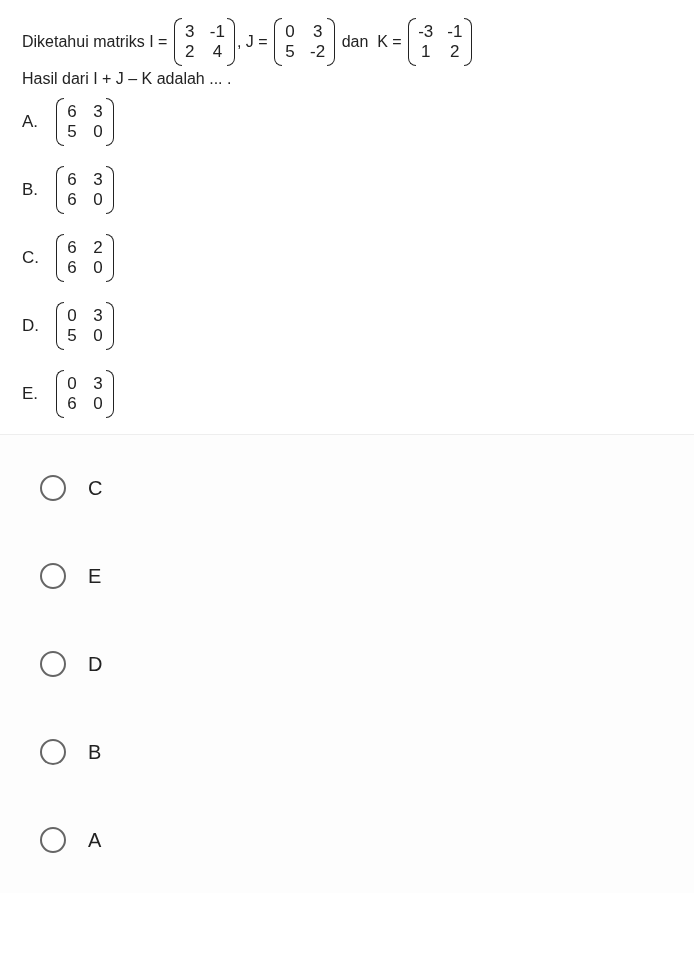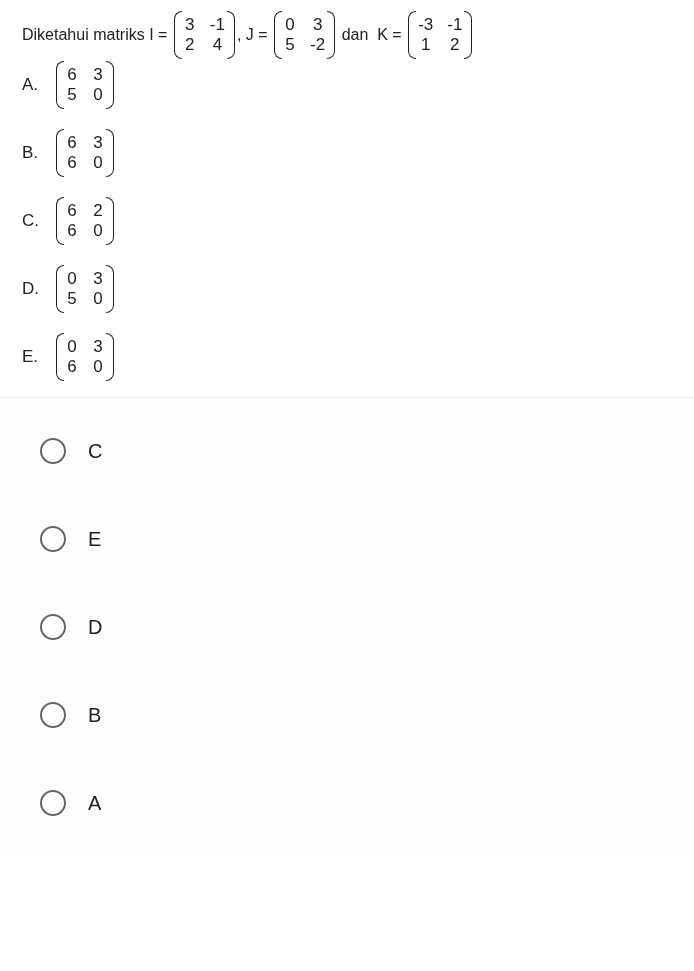--- a/index.html
+++ b/index.html
@@ -4,21 +4,21 @@
   <style>
     * { box-sizing: border-box; margin: 0; padding: 0; }
     body {
       font-family: Arial, sans-serif;
       font-size: 16px;
       color: #222;
       background: #fff;
       width: 694px;
     }
     .question-block {
-      padding: 13px 22px 18px 22px;
+      padding: 20px 22px 18px 22px;
       background: #fff;
       border-bottom: 1px solid #eee;
     }
     .question-line {
       display: flex;
       align-items: center;
       flex-wrap: wrap;
       margin-bottom: 6px;
     }
     .result-line {
@@ -127,20 +127,21 @@
     <span class="txt"> dan  K = </span>
     <span class="matrix">
       <span class="matrix-inner">
         <span>-3</span>
         <span>-1</span>
         <span>1</span>
         <span>2</span>
       </span>
     </span>
   </div>
+  <div class="result-line">Hasil dari I + J – K adalah ... .</div>
 
   <div class="options-grid">
 
     <div class="option-row">
       <span class="option-label">A.</span>
       <span class="matrix">
         <span class="matrix-inner">
           <span>6</span>
           <span>3</span>
           <span>5</span>

